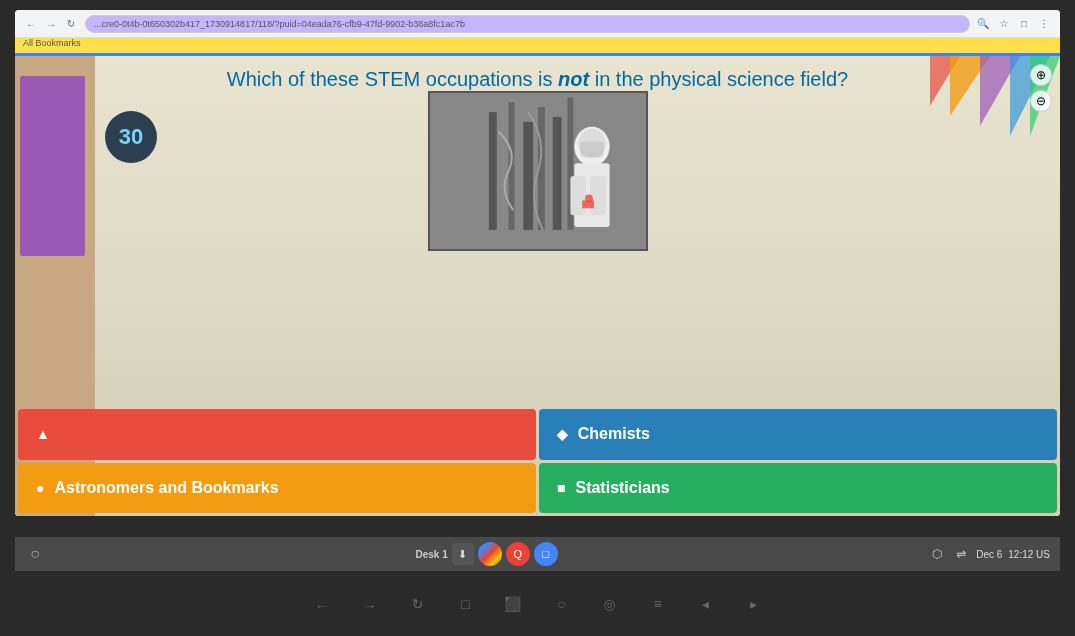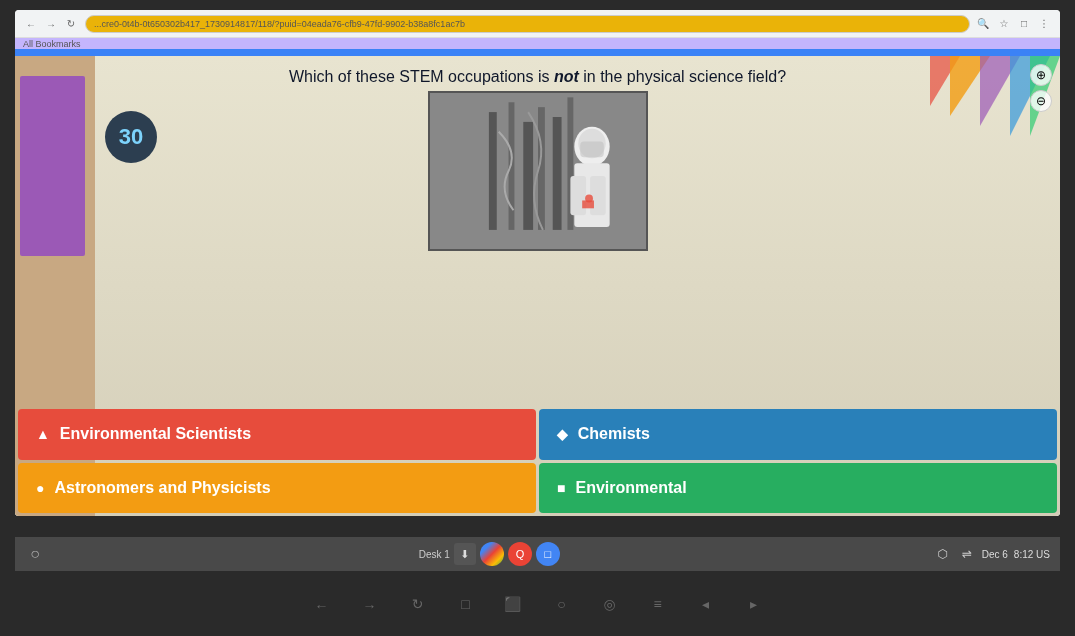--- a/index.html
+++ b/index.html
@@ -39,21 +39,21 @@
       height: 28px;
       display: flex;
       align-items: center;
       padding: 0 8px;
       border-bottom: 1px solid #ddd;
       gap: 6px;
     }
 
     .browser-url {
       flex: 1;
-      background: #eab308;
+      background: #c4b5fd;
       border: 1px solid #ccc;
       border-radius: 12px;
       height: 18px;
       font-size: 9px;
       color: #555;
       display: flex;
       align-items: center;
       padding: 0 8px;
       overflow: hidden;
       white-space: nowrap;
@@ -71,25 +71,25 @@
       height: 16px;
       display: flex;
       align-items: center;
       justify-content: center;
       font-size: 10px;
       color: #666;
       cursor: pointer;
     }
 
     .bookmarks-bar {
-      background: #c4b5fd;
+      background: #fde047;
       height: 18px;
-      border-bottom: 7px solid #3b82f6;
-      display: flex;
-      align-items: center;
+      border-bottom: 3px solid #3b82f6;
+      display: flex;
+      align-items: flex-start;
       padding: 0 8px;
     }
 
     .bookmarks-text {
       font-size: 9px;
       color: #555;
     }
 
     
     .content-area {
@@ -126,23 +126,23 @@
       background: #9b59b6;
       border-radius: 2px;
     }
 
     .question-text {
       position: absolute;
       top: 12px;
       left: 50%;
       transform: translateX(-50%);
       white-space: nowrap;
-      font-size: 16px;
+      font-size: 20px;
       font-weight: 500;
-      color: #0f172a;
+      color: #0369a1;
       text-align: right;
       z-index: 10;
     }
 
     .question-text em {
       font-style: italic;
       font-weight: bold;
     }
 
     
@@ -291,20 +291,21 @@
       cursor: pointer;
     }
 
     .taskbar-btn.chrome  { background: linear-gradient(135deg, #4285f4 25%, #ea4335 50%, #fbbc05 75%, #34a853 100%); }
     .taskbar-btn.red-btn { background: #ea4335; }
     .taskbar-btn.blue-btn { background: #4285f4; }
 
     .desk-label {
       font-size: 10px;
       color: #ccc;
+      font-weight: bold;
     }
 
     .taskbar-icon-small {
       width: 18px;
       height: 18px;
       display: flex;
       align-items: center;
       justify-content: center;
       color: #ccc;
       font-size: 12px;
@@ -423,36 +424,35 @@
             <rect x="155" y="110" width="12" height="8" fill="#e74c3c" opacity="0.8"></rect>
             <circle cx="162" cy="108" r="4" fill="#e74c3c" opacity="0.8"></circle>
           </svg>
         </div>
       </div>
 
       <div class="choices-grid">
 
         <div class="choice-btn red">
           <span class="choice-icon">▲</span>
-          <span>Environmental Scientists</span>
         </div>
 
         <div class="choice-btn blue">
           <span class="choice-icon">◆</span>
           <span>Chemists</span>
         </div>
 
         <div class="choice-btn yellow">
           <span class="choice-icon">●</span>
-          <span>Astronomers and Physicists</span>
+          <span>Astronomers and Bookmarks</span>
         </div>
 
         <div class="choice-btn green">
           <span class="choice-icon">■</span>
-          <span>Environmental</span>
+          <span>Statisticians</span>
         </div>
 
       </div>
 
     </div>
 
   </div>
 
   <div class="taskbar">
     <div class="taskbar-left">
@@ -462,21 +462,21 @@
       <span class="desk-label">Desk 1</span>
       <div class="taskbar-btn" style="width:22px;height:22px;background:#555;border-radius:3px;color:#ddd;font-size:11px;">⬇</div>
       <div class="taskbar-btn chrome" style="width:24px;height:24px;"></div>
       <div class="taskbar-btn red-btn" style="width:24px;height:24px;font-size:11px;color:#fff;">Q</div>
       <div class="taskbar-btn blue-btn" style="width:24px;height:24px;font-size:11px;color:#fff;">□</div>
     </div>
     <div class="taskbar-right">
       <div class="taskbar-icon-small">⬡</div>
       <div class="taskbar-icon-small">⇌</div>
       <span>Dec 6</span>
-      <span>8:12 US</span>
+      <span>12:12 US</span>
     </div>
   </div>
 
   <div class="keyboard-area">
     <div class="kb-btn">←</div>
     <div class="kb-btn">→</div>
     <div class="kb-btn">↻</div>
     <div class="kb-btn">□</div>
     <div class="kb-btn">⬛</div>
     <div class="kb-btn">○</div>

